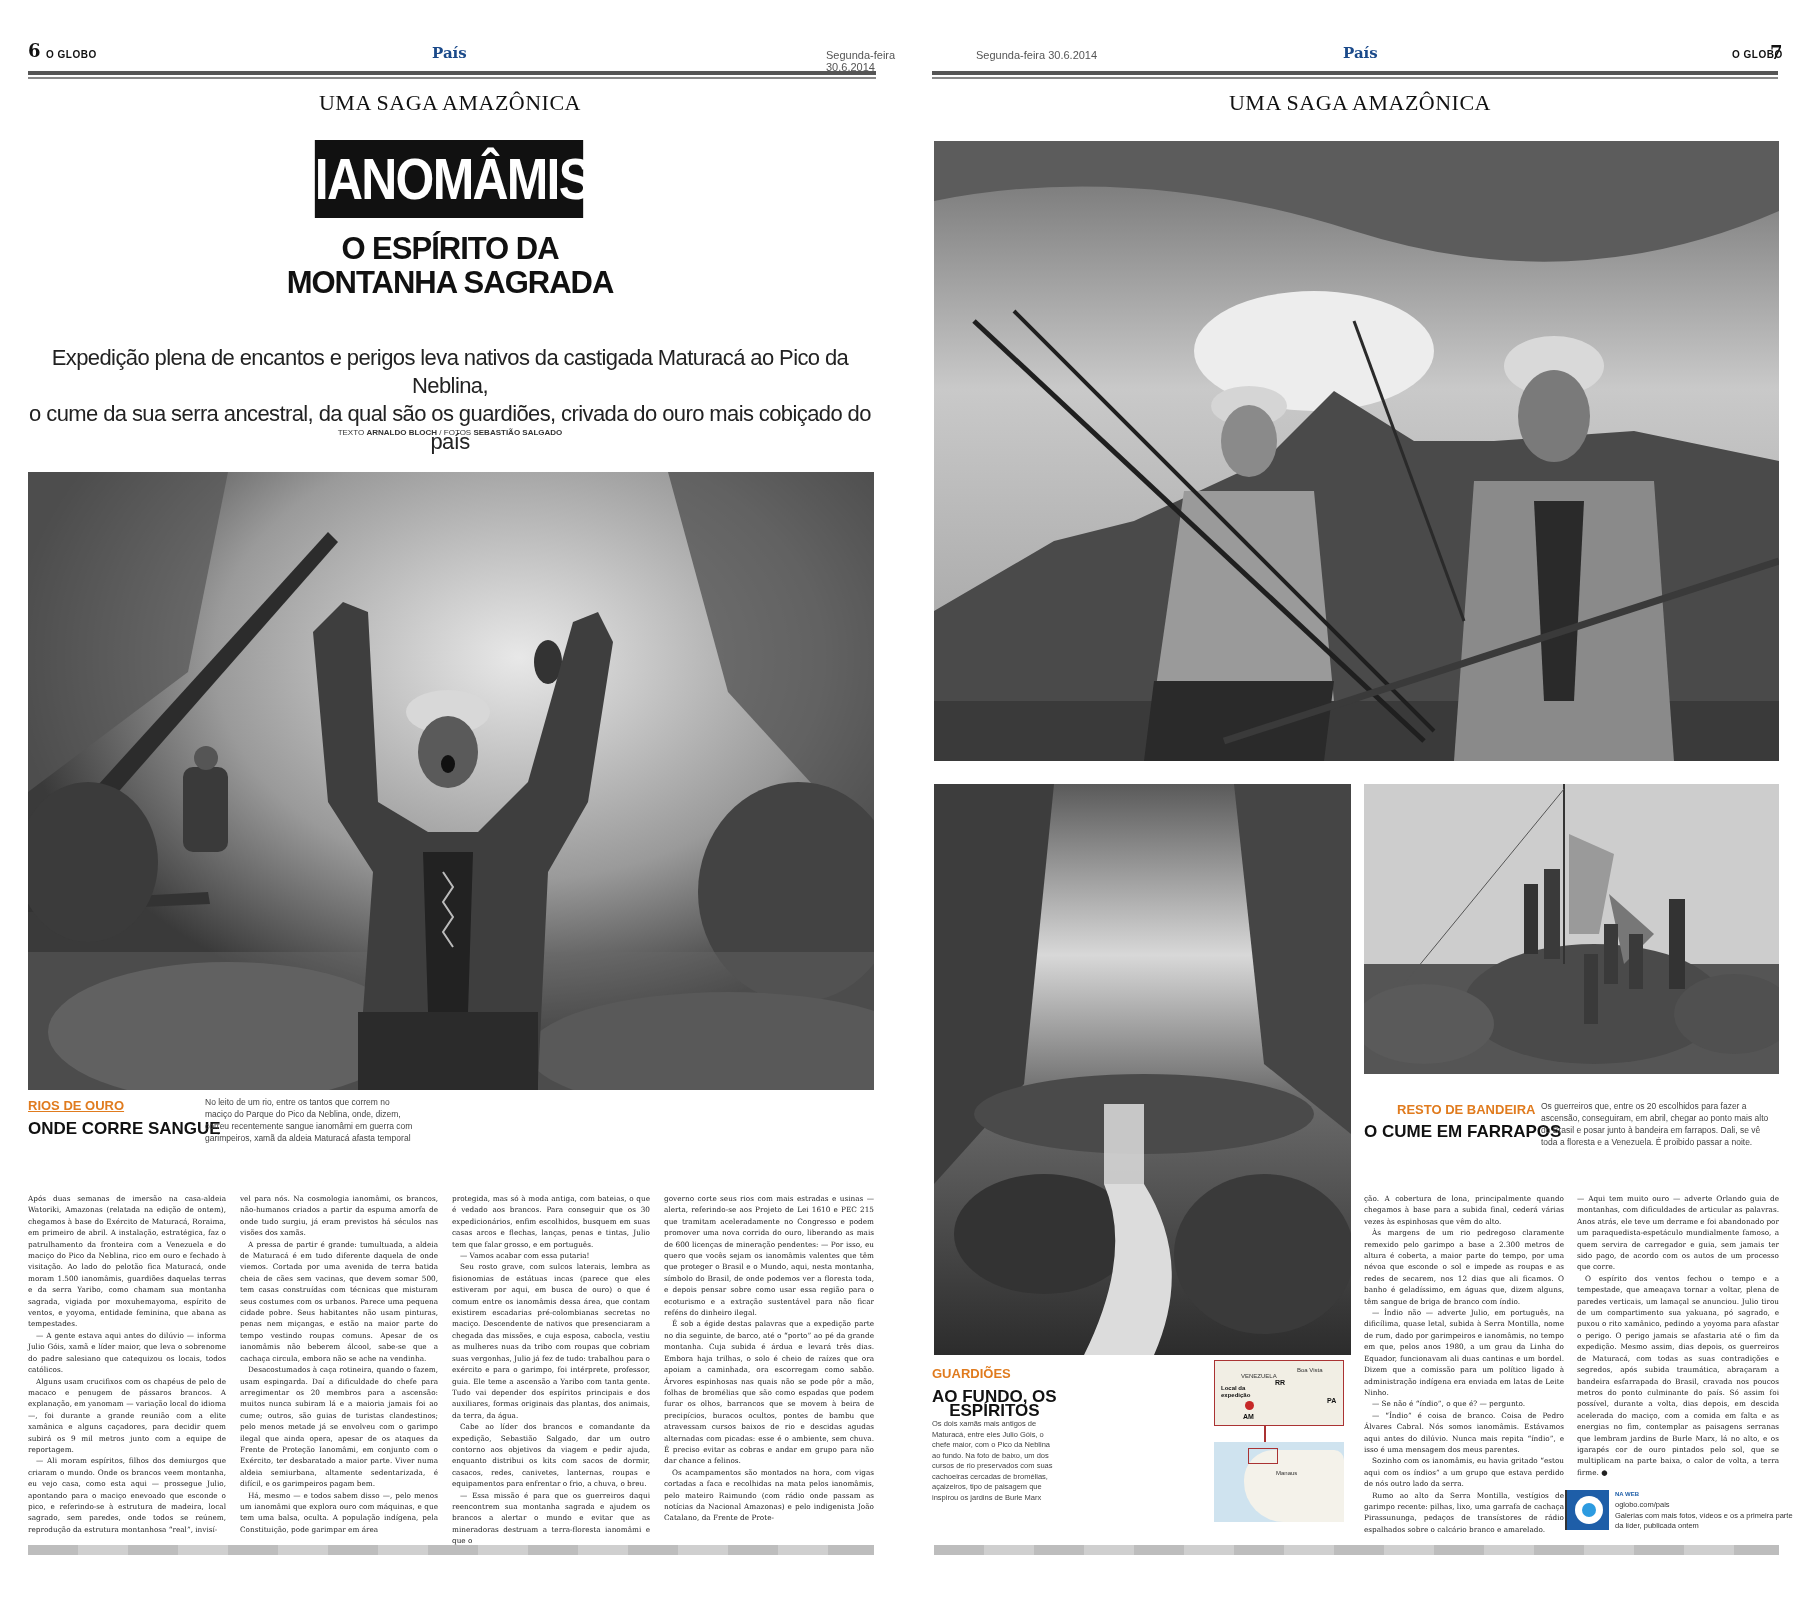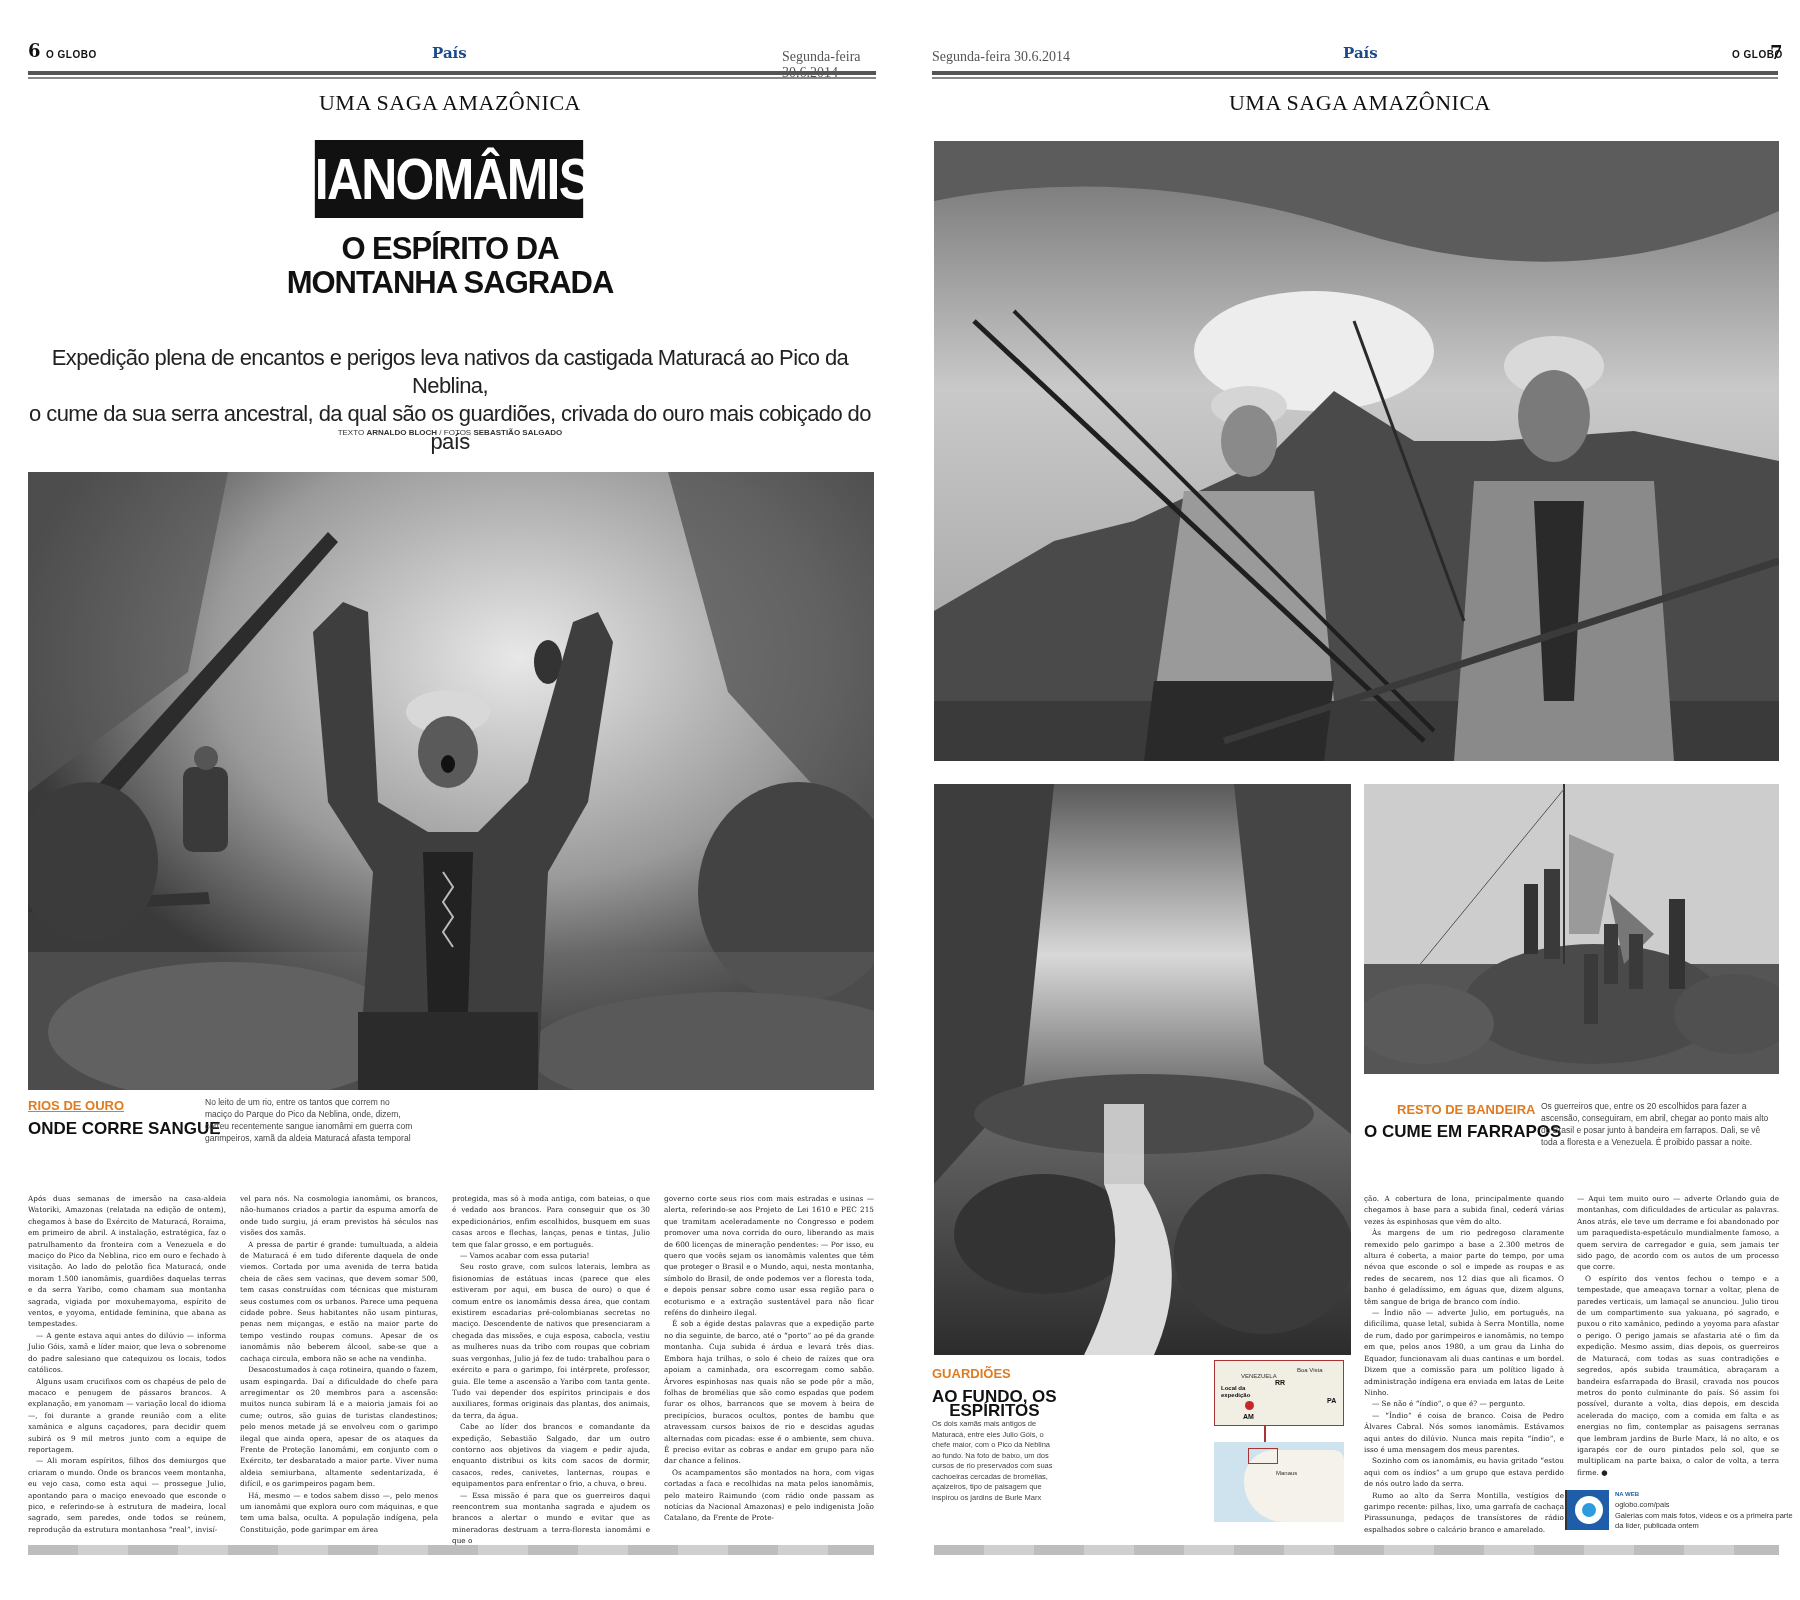--- a/index.html
+++ b/index.html
@@ -5,21 +5,21 @@
   * { box-sizing: border-box; margin: 0; padding: 0; }
   body { width: 1800px; height: 1600px; background: #ffffff; position: relative; overflow: hidden; font-family: "DejaVu Serif", serif; color: #222; }
   .page { position: absolute; top: 0; height: 1600px; }
   .page-left { left: 0; width: 900px; }
   .page-right { left: 920px; width: 880px; }
 
   .folio { position: absolute; top: 44px; height: 20px; font-family: "Liberation Sans", sans-serif; }
   .pagenum { font-family: "DejaVu Serif", serif; font-weight: bold; font-size: 18px; color: #111; }
   .brand { font-family: "Liberation Sans", sans-serif; font-weight: bold; font-size: 10px; letter-spacing: 0.5px; color: #111; }
   .section { font-family: "DejaVu Serif", serif; font-weight: bold; font-size: 15px; color: #1b4a8a; position: absolute; top: 44px; }
-  .date { font-family: Liberation Serif, serif; font-size: 14px; color: #555; position: absolute; top: 49px; }
+  .date { font-family: Liberation Sans, sans-serif; font-size: 11px; color: #555; position: absolute; top: 49px; margin-left: 44px; }
   .rule { position: absolute; top: 71px; height: 8px; border-top: 4px solid #555; border-bottom: 2px solid #888; }
 
   .kicker { position: absolute; font-family: "Liberation Serif", serif; font-size: 22px; letter-spacing: 0.5px; color: #111; text-align: center; }
 
   .title-box { position: absolute; left: 293px; top: 140px; width: 312px; height: 78px; background: #111; color: #fff; font-family: "Liberation Sans", sans-serif; font-weight: bold; font-size: 58px; text-align: center; line-height: 78px; letter-spacing: -2px; transform: scaleX(0.86); }
   .subtitle { position: absolute; left: 250px; top: 232px; width: 400px; text-align: center; font-family: "Liberation Sans", sans-serif; font-weight: bold; font-size: 31px; line-height: 34px; color: #111; letter-spacing: -1px; }
   .deck { position: absolute; left: 20px; top: 344px; width: 860px; text-align: center; font-family: "Liberation Sans", sans-serif; font-size: 22px; line-height: 28px; color: #222; letter-spacing: -0.6px; }
   .byline { position: absolute; left: 20px; top: 428px; width: 860px; text-align: center; font-family: "Liberation Sans", sans-serif; font-size: 8px; color: #333; }
   .byline b { font-weight: bold; }
 

